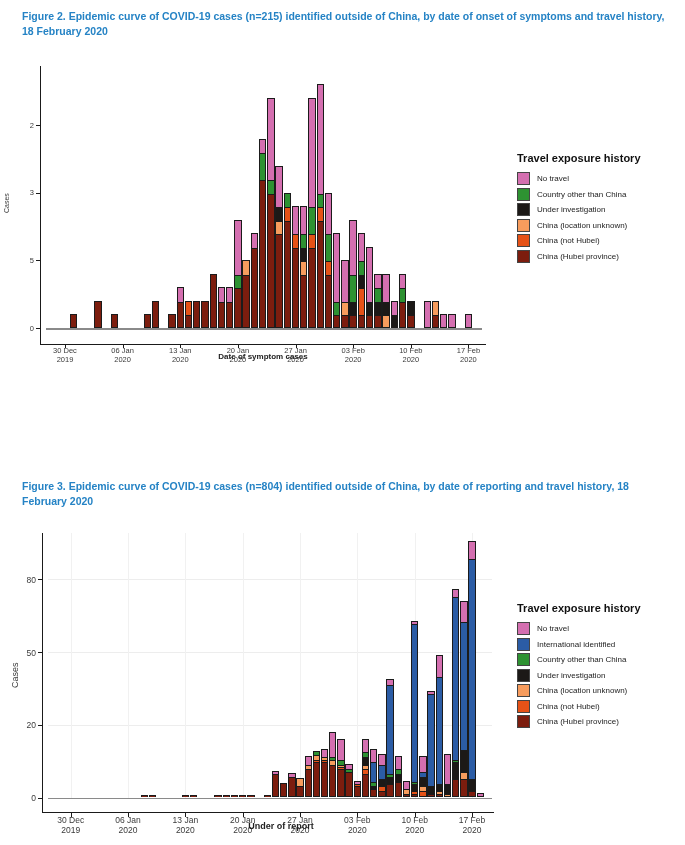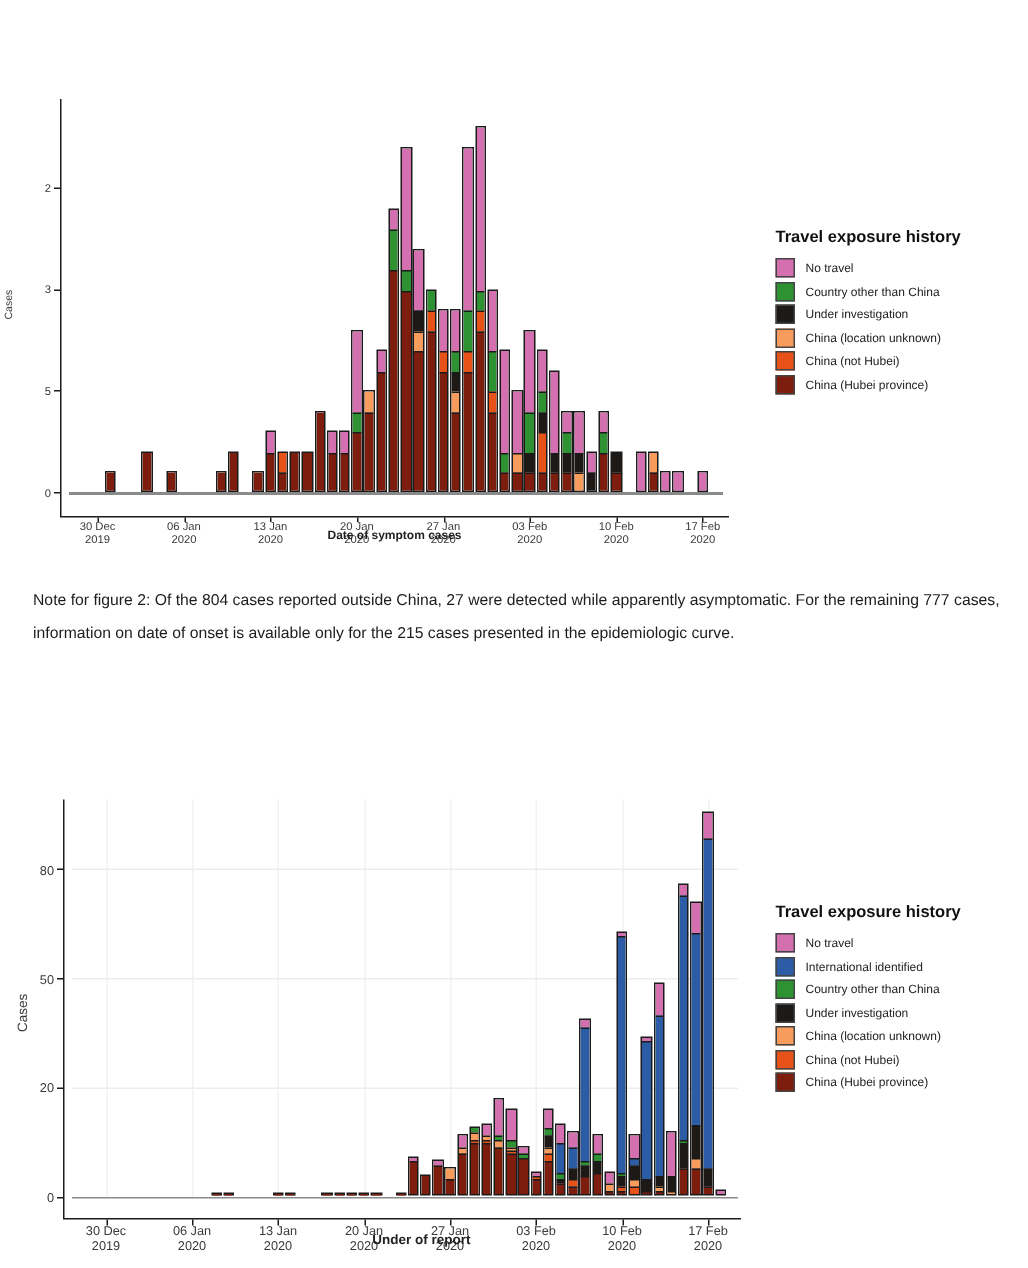--- a/index.html
+++ b/index.html
@@ -26,22 +26,23 @@
   .legend{position:absolute;}
   .legend-title{font-size:11px;font-weight:bold;color:#111;margin-bottom:7px;}
   .legend-row{display:flex;align-items:center;height:15.5px;}
   .swatch{width:11px;height:11px;margin-right:7px;border:0.5px solid #444;flex:none;}
   .legend-label{font-size:8px;color:#222;white-space:nowrap;}
 </style>
 </head>
 <body>
 
 <div id="page">
+  <div class="caption" style="top:9px;">Figure 2. Epidemic curve of COVID-19 cases (n=215) identified outside of China, by date of onset of symptoms and travel history, 18 February 2020</div>
   <div id="chart1"></div>
-  <div class="note" style="top:390px;">Note for figure 2: Of the 804 cases reported outside China, 27 were detected while apparently asymptomatic. For the remaining 777 cases, information on date of onset is available only for the 215 cases presented in the epidemiologic curve.</div>
+  <div class="caption" style="top:479px;">Figure 3. Epidemic curve of COVID-19 cases (n=804) identified outside of China, by date of reporting and travel history, 18 February 2020</div>
   <div id="chart2"></div>
 <div class="axis-line" style="left: 40px; top: 66px; width: 1px; height: 277.5px;"></div>
     <div class="axis-line" style="left: 40px; top: 343.5px; width: 446px; height: 1px;"></div>
     <div class="zero-line" style="left: 46px; top: 328px; width: 436px;"></div>
     <div class="ytickmark" style="left: 36px; top: 328px;"></div>
     <div class="ytick " style="left: 14px; top: 323.5px;">0</div>
     <div class="ytickmark" style="left: 36px; top: 260.35px;"></div>
     <div class="ytick " style="left: 14px; top: 255.85px;">5</div>
     <div class="ytickmark" style="left: 36px; top: 192.7px;"></div>
     <div class="ytick " style="left: 14px; top: 188.2px;">3</div>

